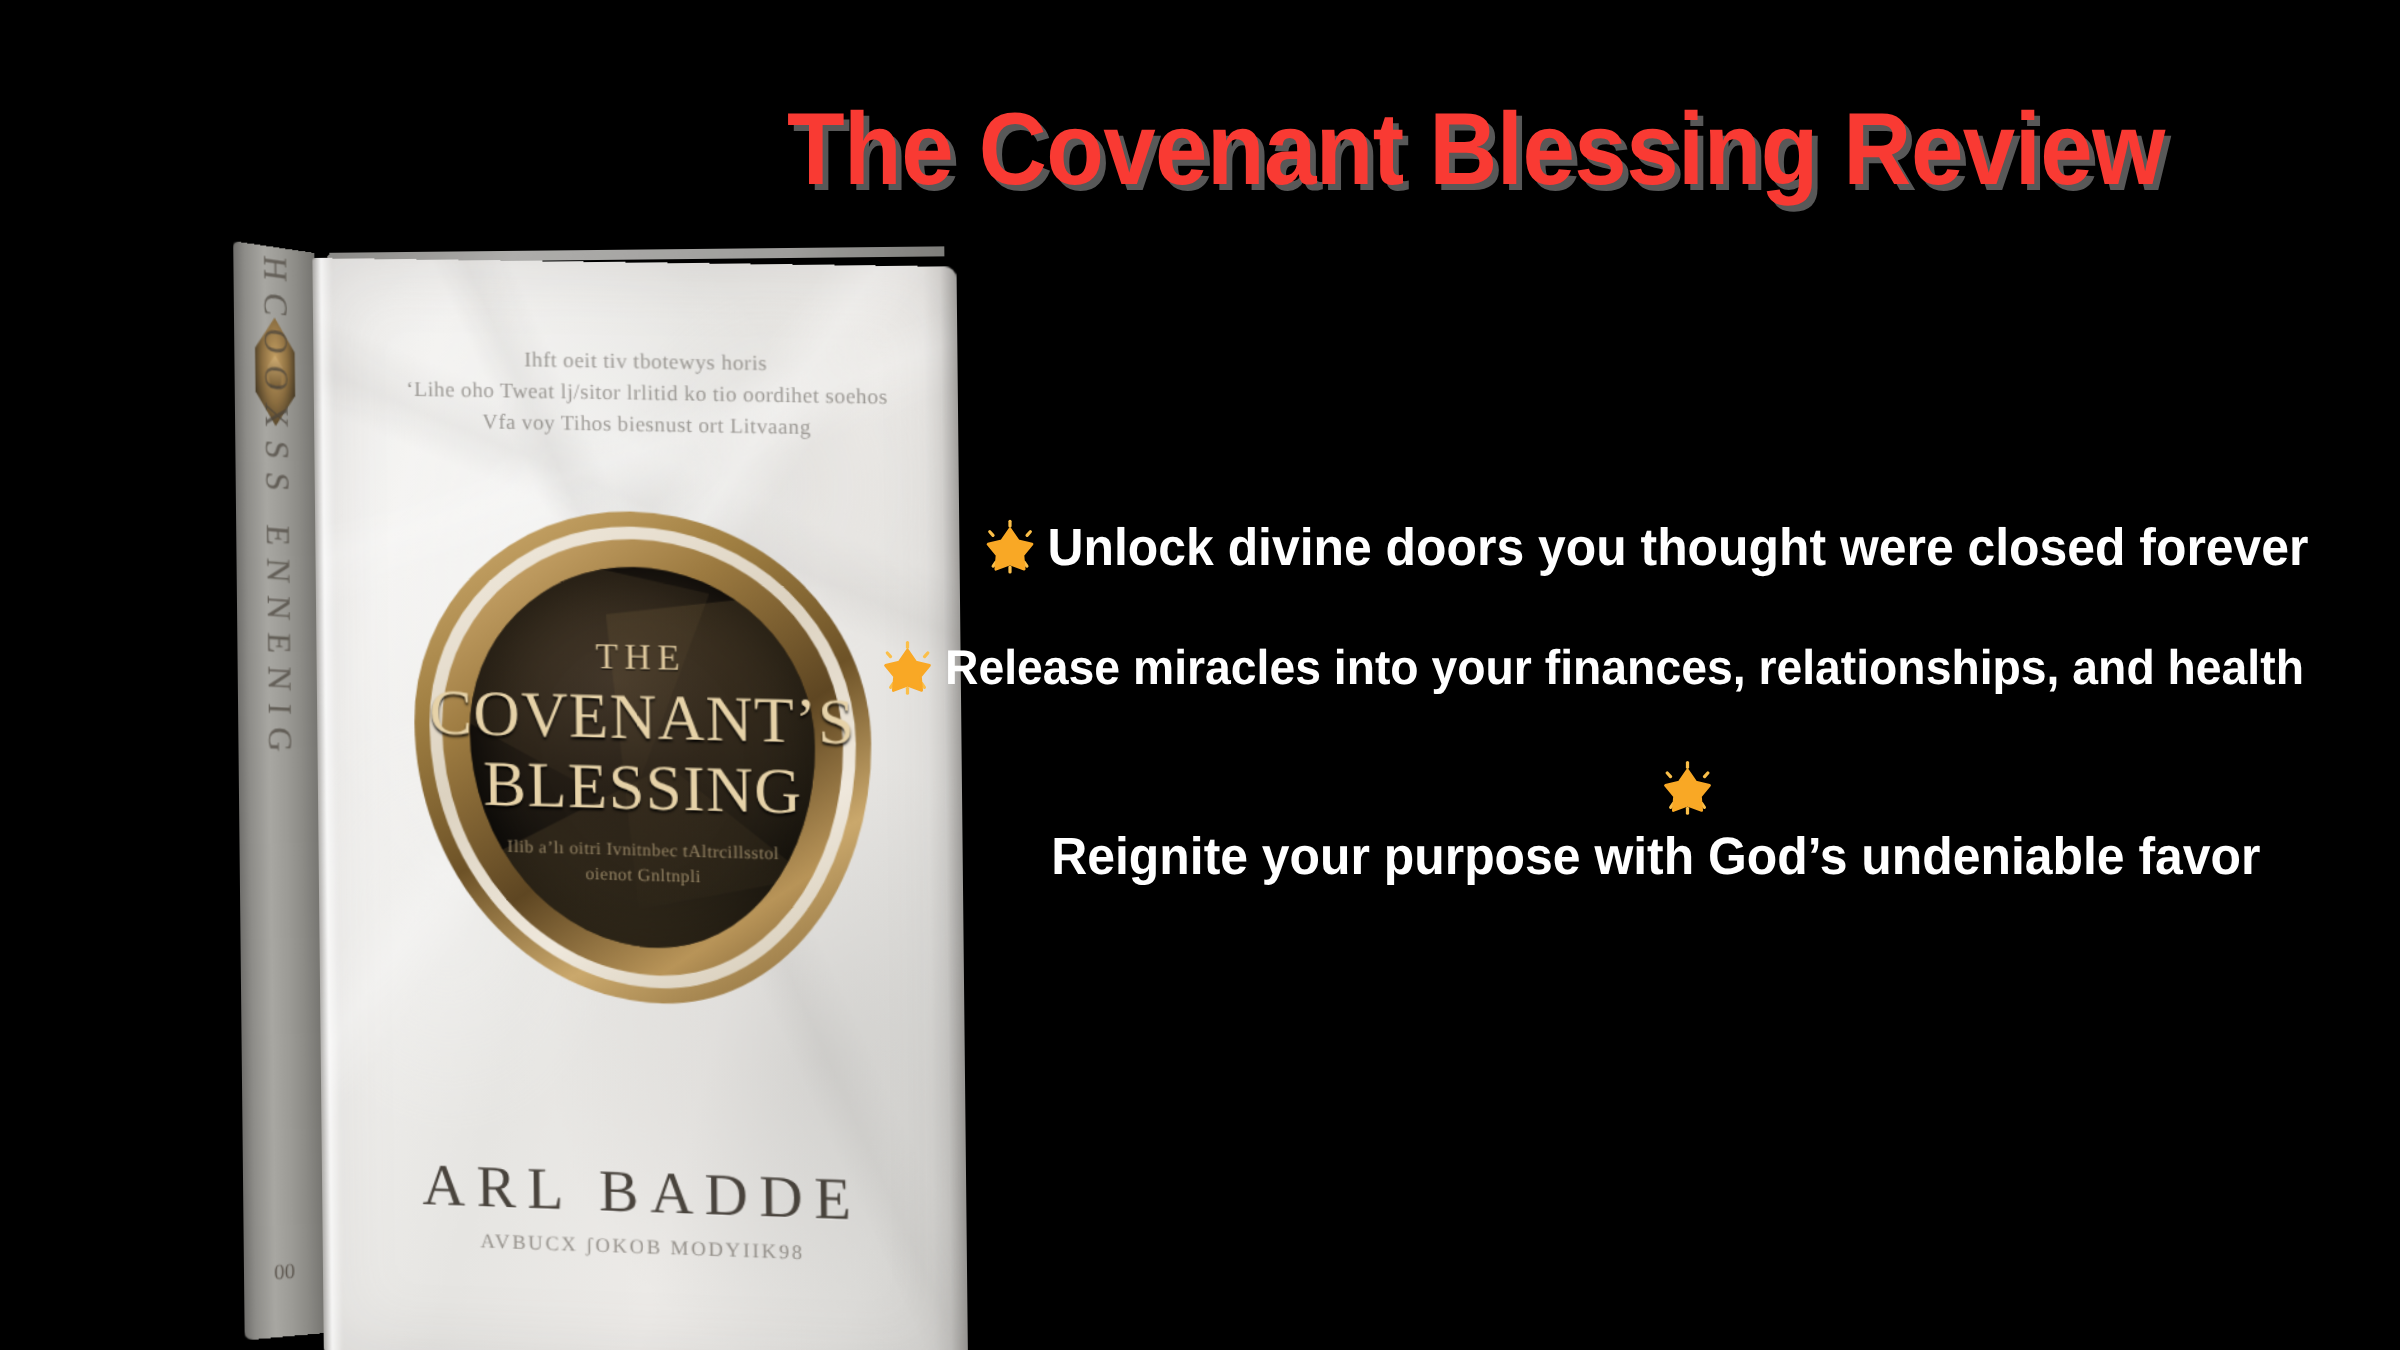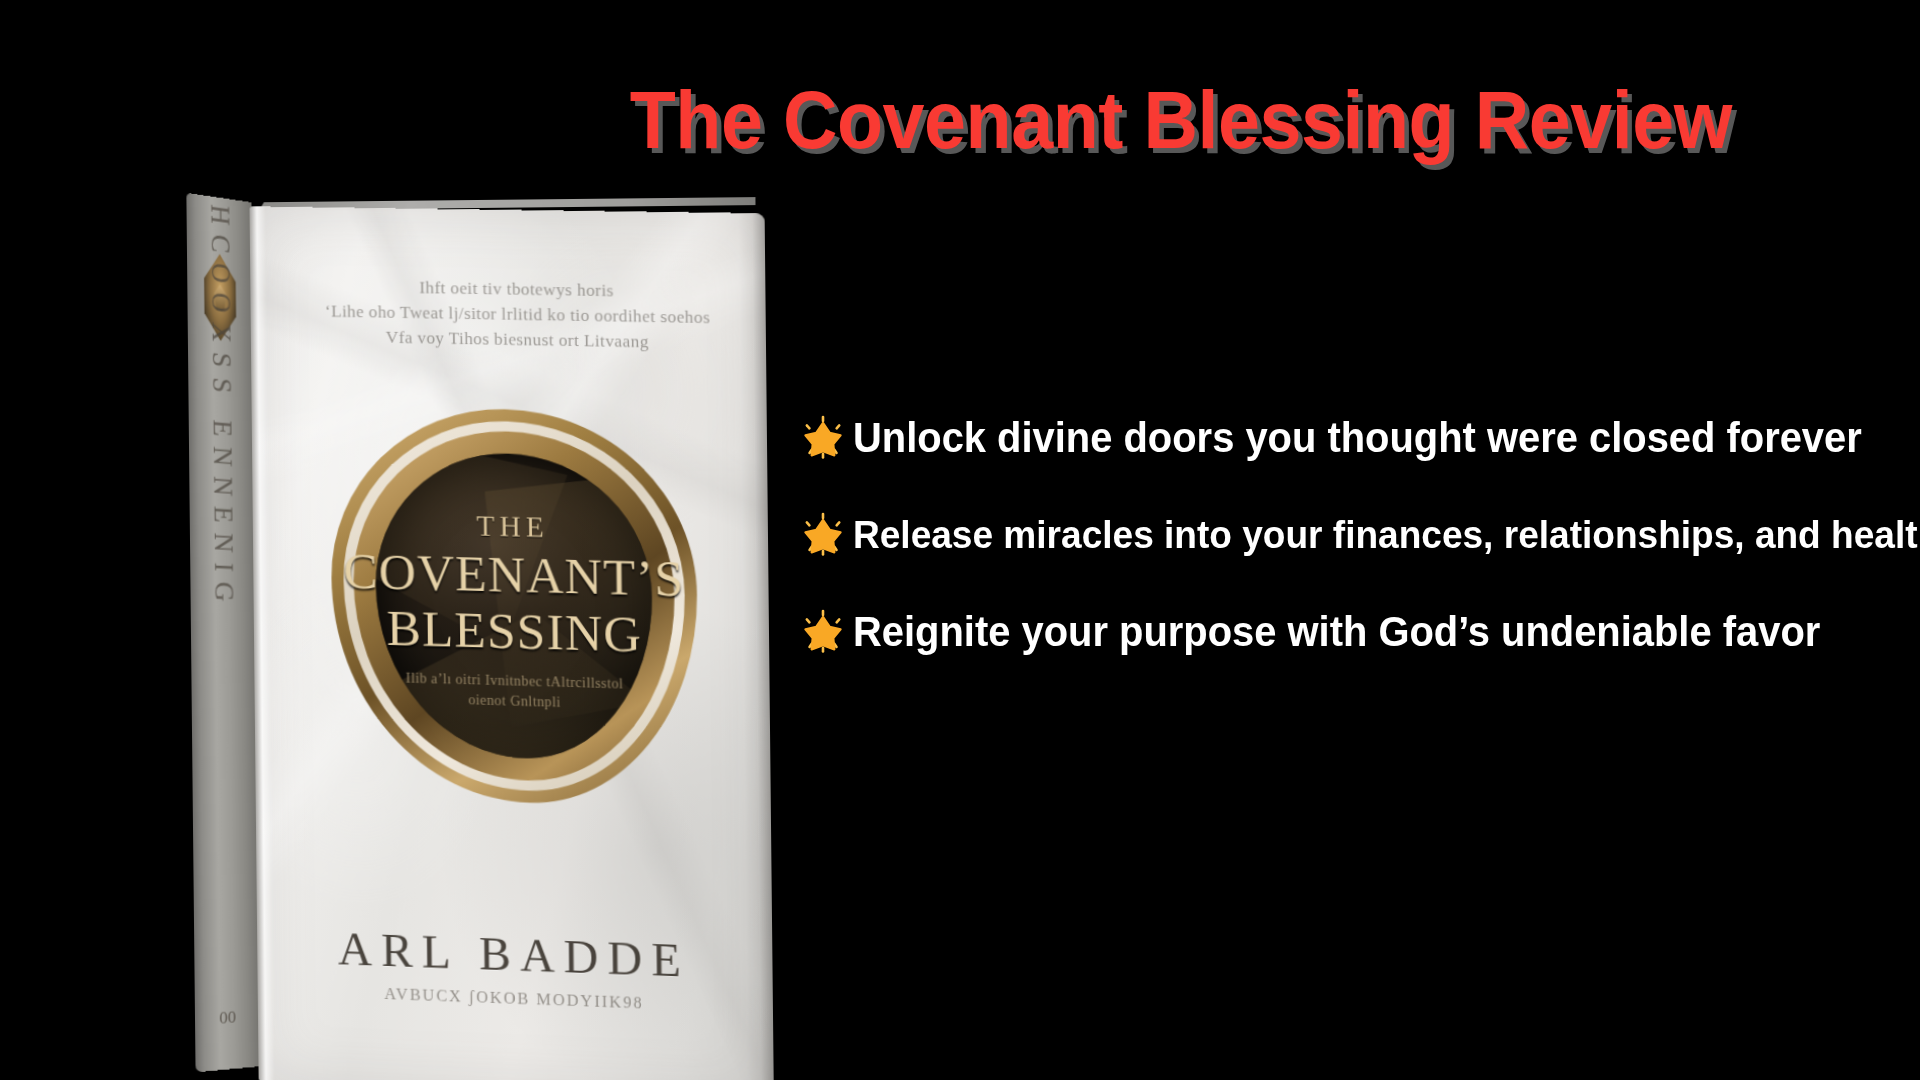--- a/index.html
+++ b/index.html
@@ -52,23 +52,24 @@
     top: 414px;
     width: 1100px;
   }
 
   .bullet-row {
     display: flex;
     align-items: center;
     gap: 7px;
     margin-bottom: 49px;
     white-space: nowrap;
-  }
-
-  .bullet-row:last-child { margin-bottom: 0; }
+    justify-content: flex-end;
+  }
+
+  .bullet-row:last-child { margin-bottom: 0; flex-direction: column; }
 
   .star-icon {
     flex: 0 0 auto;
     width: 46px;
     height: 46px;
     display: block;
   }
 
   .bullet-text {
     font-family: "Liberation Sans Narrow", "Liberation Sans", sans-serif;

